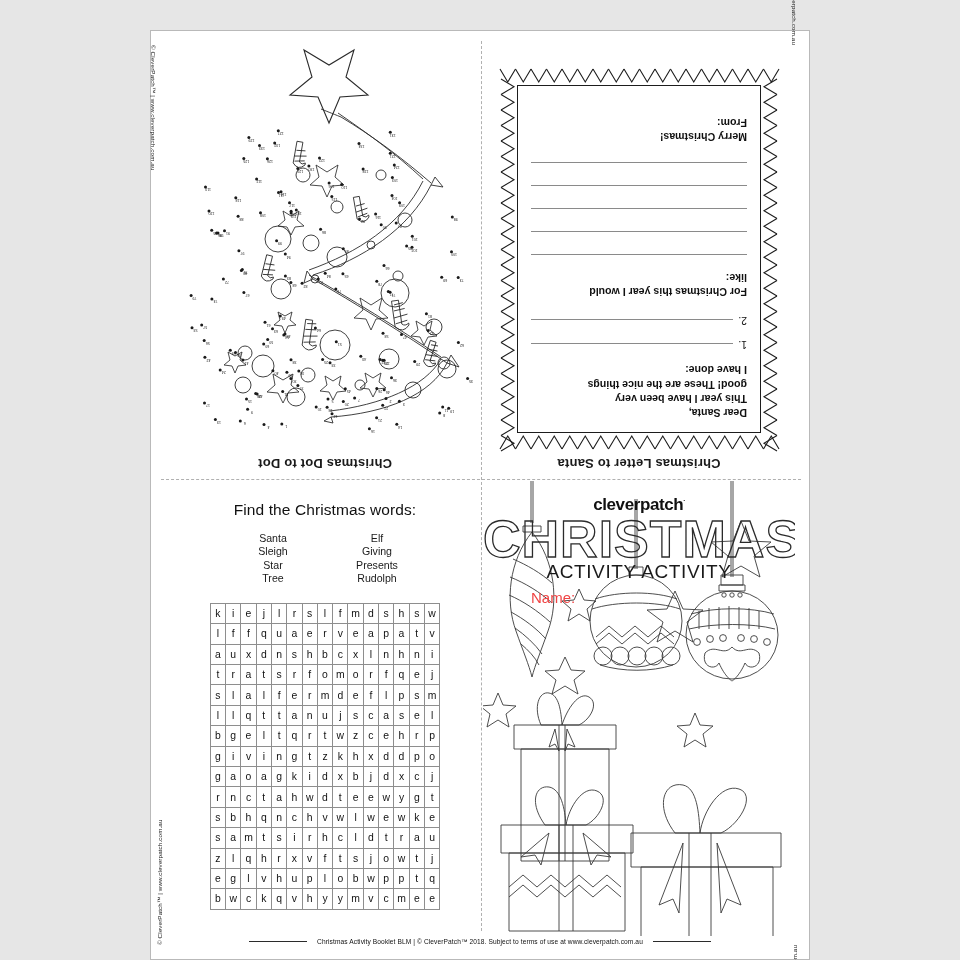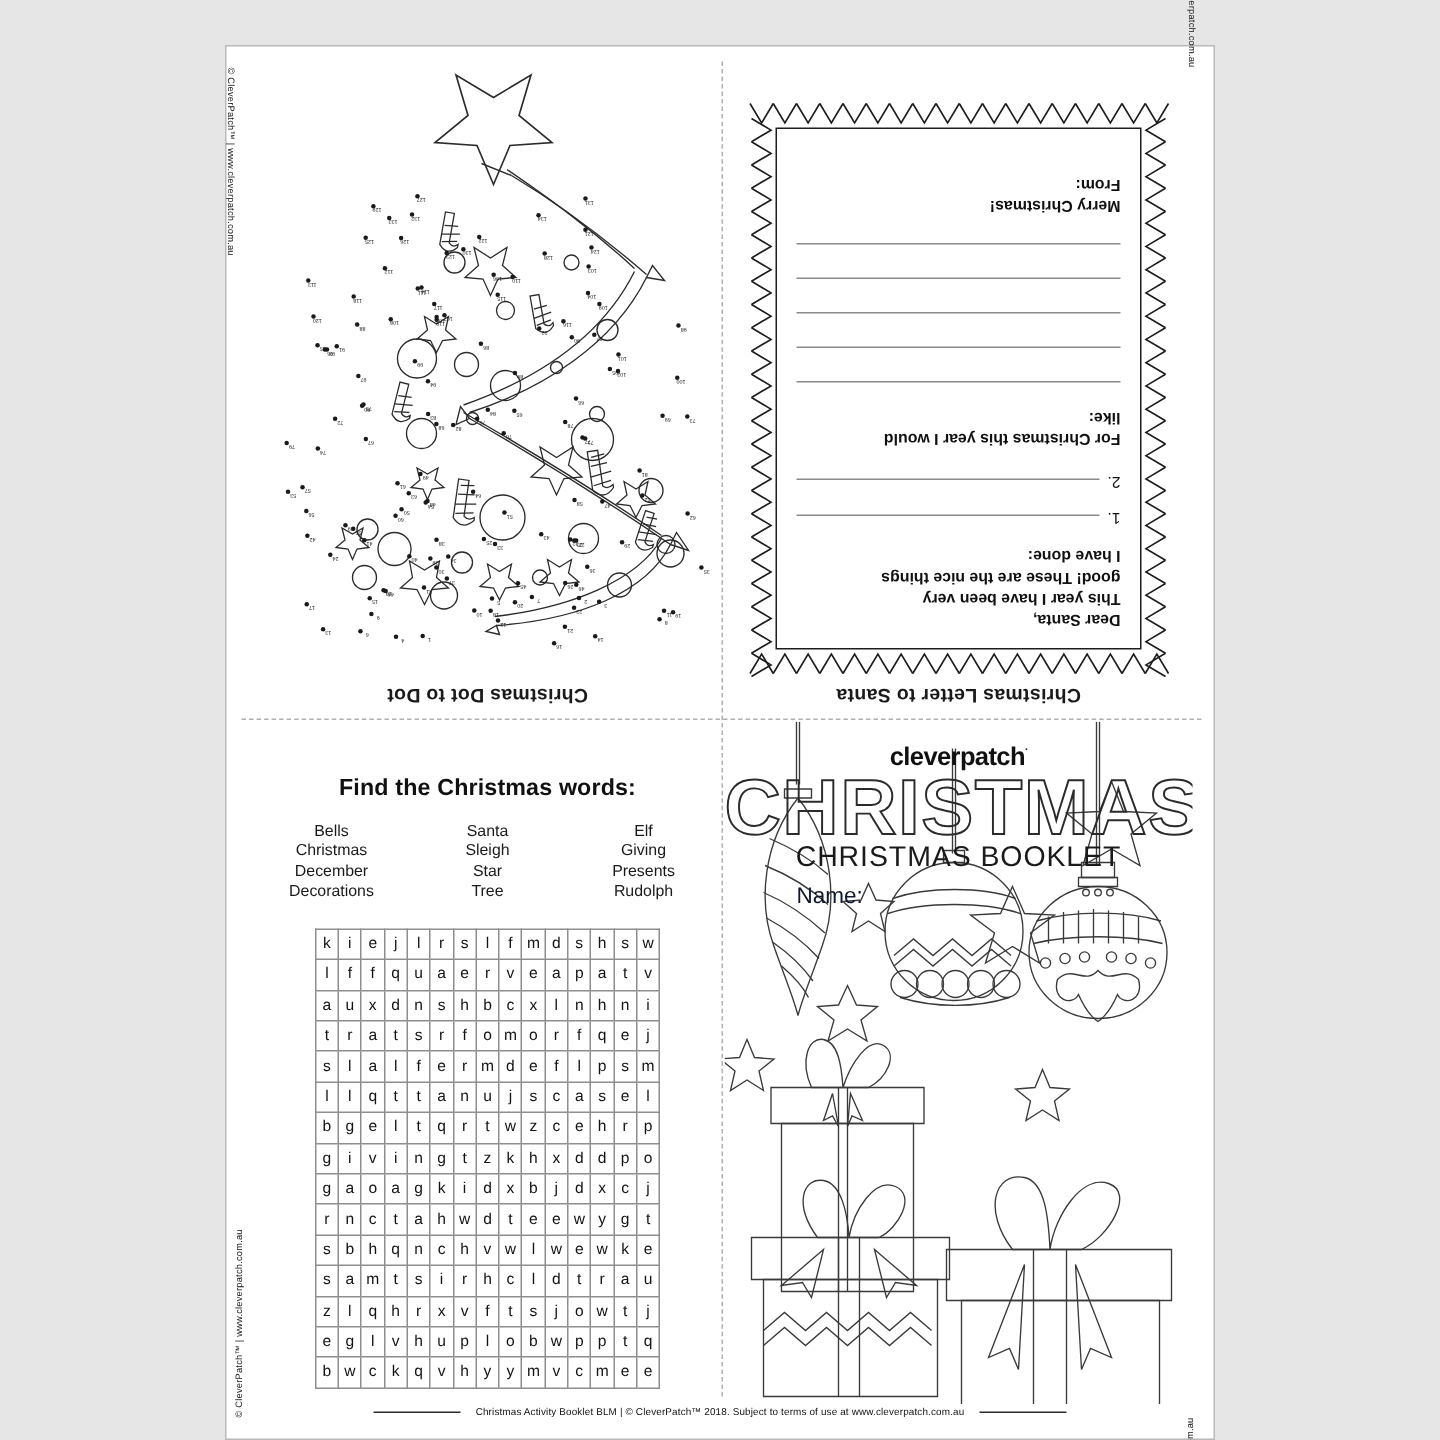--- a/index.html
+++ b/index.html
@@ -64,23 +64,23 @@
     font-size: 13px;
     font-weight: bold;
     color: #1a1a1a;
     letter-spacing: 0.2px;
   }
 
   
   .ws-title {
     text-align: center;
     font-size: 15.5px;
-    font-weight: bold;
+    font-weight: normal;
     color: #111;
-    margin-top: 36px;
+    margin-top: 20px;
     letter-spacing: 0.1px;
   }
   .ws-words {
     display: flex;
     justify-content: center;
     gap: 0px;
     margin-top: 13px;
     font-size: 10.6px;
     color: #1a1a1a;
     line-height: 1.27;
@@ -154,21 +154,21 @@
   }
   .activity-booklet {
     position: absolute; left: 0; right: 0; top: 80px;
     text-align: center;
     font-size: 19px;
     color: #1a1a1a;
     letter-spacing: 0.6px;
   }
   .name-label {
     position: absolute; left: 48px; top: 108px;
-    font-size: 15px; color: #0f172a;
+    font-size: 15px; color: #ef4444;
   }
   .cover-art { position: absolute; left: 0; top: 0; width: 312px; height: 455px; }
 
   .footer {
     position: absolute;
     left: 0; right: 0; bottom: 14px;
     display: flex; align-items: center; justify-content: center;
     gap: 10px;
   }
   .footer .rule { width: 58px; height: 1px; background: #2b2b2b; }
@@ -674,26 +674,20 @@
           <div class="santa-text">From:</div>
         </div>
       </div>
     </div>
   </div>
 
   <div class="quad" id="q-wordsearch">
     <div class="ws-title">Find the Christmas words:</div>
     <div class="ws-words" id="ws-words">
         <div class="ws-col">
-          <div>Bells</div>
-          <div>Christmas</div>
-          <div>December</div>
-          <div>Decorations</div>
-        </div>
-        <div class="ws-col">
           <div>Santa</div>
           <div>Sleigh</div>
           <div>Star</div>
           <div>Tree</div>
         </div>
         <div class="ws-col">
           <div>Elf</div>
           <div>Giving</div>
           <div>Presents</div>
           <div>Rudolph</div>
@@ -1043,21 +1037,21 @@
         <path d="M192 352 C 172 326, 180 300, 200 304 C 214 307, 216 332, 217 352
                  C 220 330, 238 302, 256 308 C 274 314, 256 344, 238 352 Z"></path>
         <path d="M200 362 L176 424 L190 418 L196 432 Z"></path>
         <path d="M234 362 L258 424 L244 418 L238 432 Z"></path>
       </g>
     </svg>
 
     <div class="cover-inner">
       <div class="brand"><span>cleverpatch</span><sup>.</sup></div>
       <div class="christmas-word">CHRISTMAS</div>
-      <div class="activity-booklet">CHRISTMAS BOOKLET</div>
+      <div class="activity-booklet">ACTIVITY ACTIVITY</div>
       <div class="name-label">Name:</div>
     </div>
   </div>
 
   <div class="footer">
     <span class="rule"></span>
     <span class="ftxt">Christmas Activity Booklet BLM  |  © CleverPatch™ 2018. Subject to terms of use at www.cleverpatch.com.au</span>
     <span class="rule"></span>
   </div>
 

